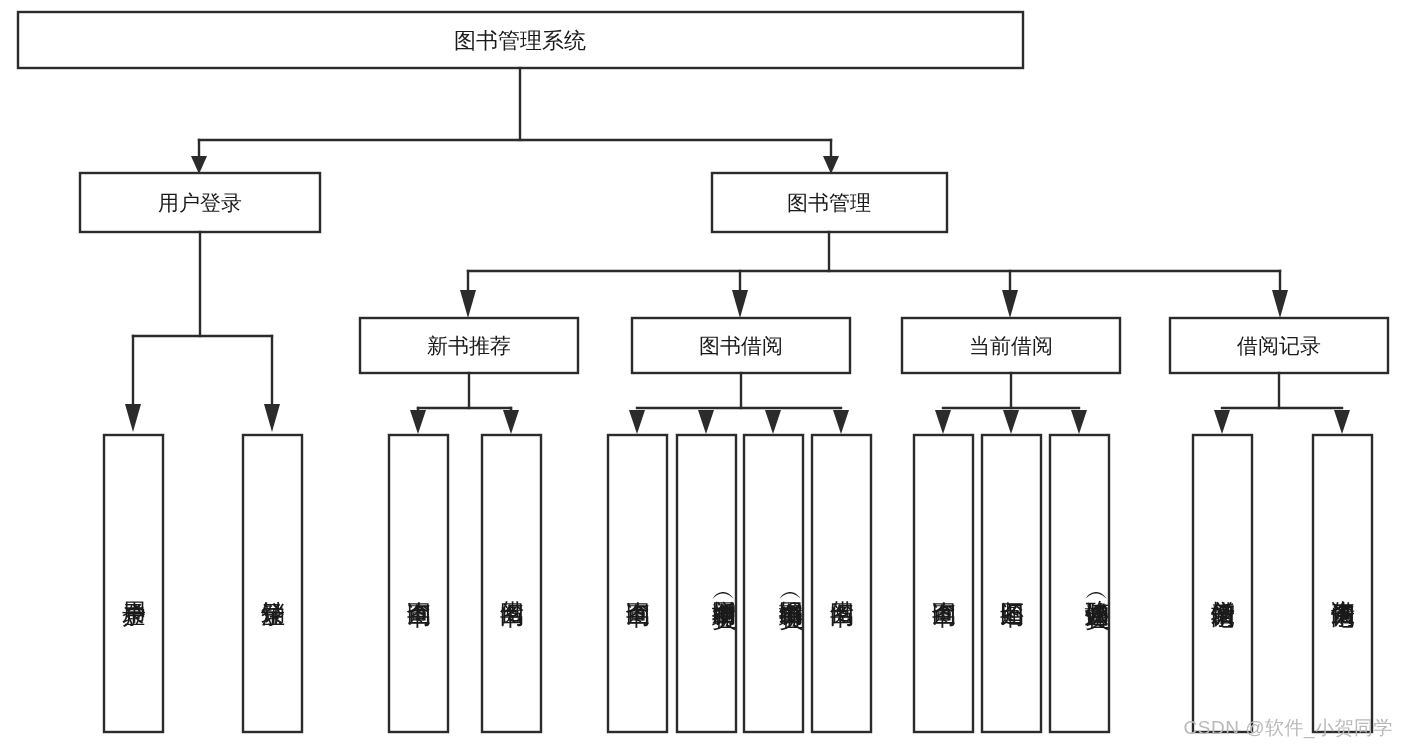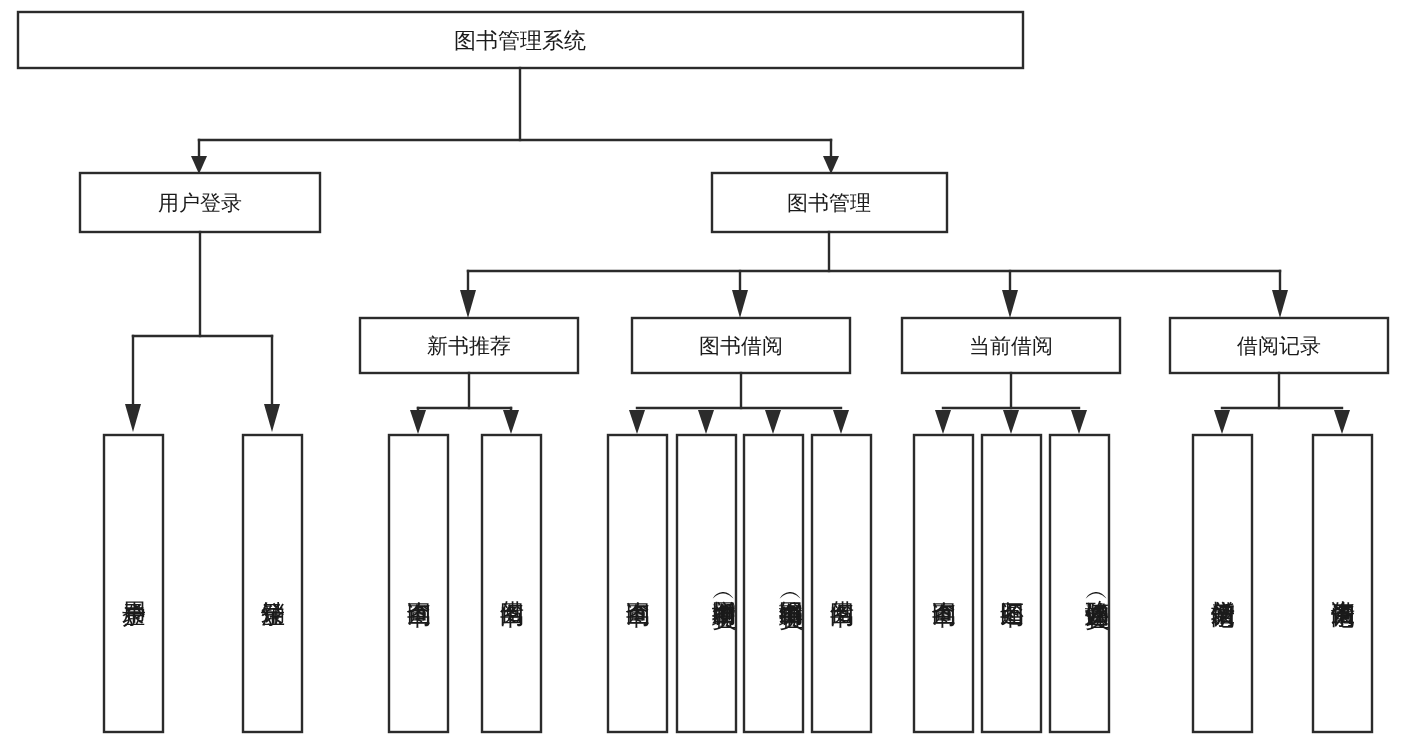--- a/index.html
+++ b/index.html
@@ -197,14 +197,15 @@
   <div class="leaf-label" style="left:744px; top:440px; width:59px; height:290px; display:flex; align-items:flex-start; justify-content:center;">编辑图书（管理员）</div>
   <div class="leaf-label" style="left:812px; top:435px; width:59px; height:297px; display:flex; align-items:center; justify-content:center;">借阅图书</div>
 
   <div class="leaf-label" style="left:914px; top:435px; width:59px; height:297px; display:flex; align-items:center; justify-content:center;">查询图书</div>
   <div class="leaf-label" style="left:982px; top:435px; width:59px; height:297px; display:flex; align-items:center; justify-content:center;">归还图书</div>
   <div class="leaf-label" style="left:1050px; top:440px; width:59px; height:290px; display:flex; align-items:flex-start; justify-content:center;">确认归还（管理员）</div>
 
   <div class="leaf-label" style="left:1193px; top:435px; width:59px; height:297px; display:flex; align-items:center; justify-content:center;">新增借阅记录</div>
   <div class="leaf-label" style="left:1313px; top:435px; width:59px; height:297px; display:flex; align-items:center; justify-content:center;">查询借阅记录</div>
 
+  <div class="watermark">CSDN @软件_小贺同学</div>
 
 </div>
 
 </body></html>

